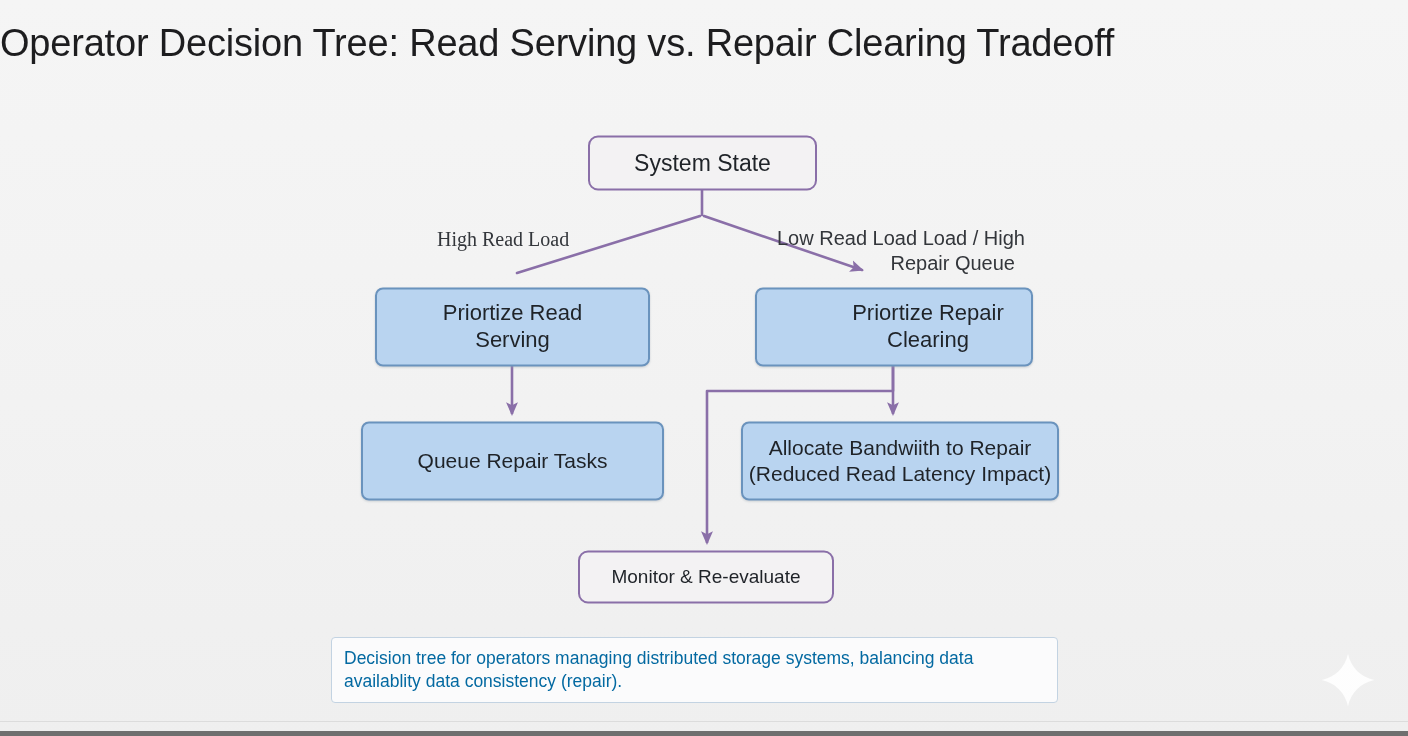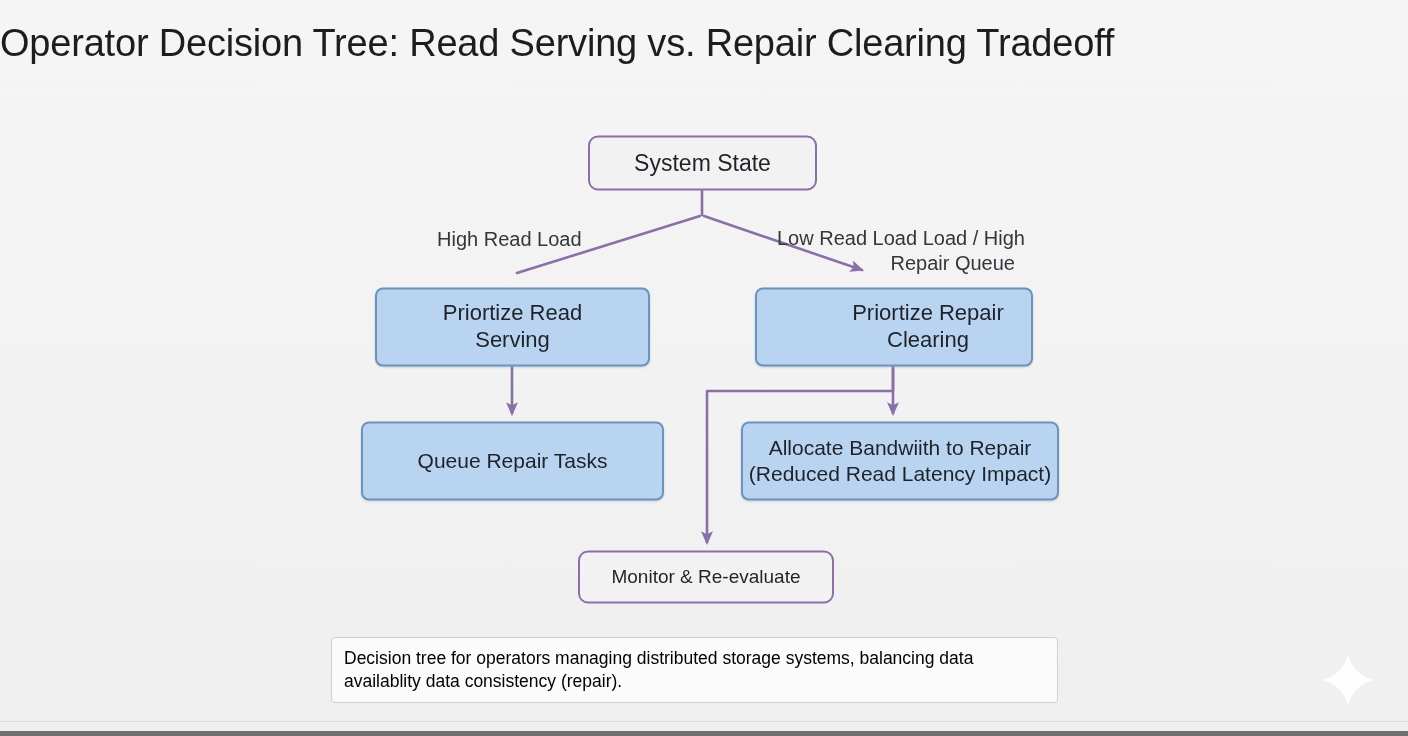--- a/index.html
+++ b/index.html
@@ -80,21 +80,21 @@
     top: 637px;
     width: 727px;
     min-height: 58px;
     box-sizing: border-box;
     background: #fbfbfc;
     border: 1px solid #c3d3e2;
     border-radius: 4px;
     padding: 9px 12px 8px 12px;
     font-size: 17.5px;
     line-height: 1.33;
-    color: #000000;
+    color: #0369a1;
   }
   .bottom-rule {
     position: absolute;
     left: 0;
     top: 721px;
     width: 1408px;
     height: 1px;
     background: #dcdcdc;
   }
   .bottom-bar {
@@ -182,21 +182,21 @@
 
   <div class="node-label lbl-leaf" style="left:742px; top:422px; width:316px; height:78px;">
     <span class="ln">Allocate Bandwiith to Repair</span>
     <span class="ln">(Reduced Read Latency Impact)</span>
   </div>
 
   <div class="node-label lbl-end" style="left:579px; top:551px; width:254px; height:52px;">
     <span class="ln">Monitor &amp; Re-evaluate</span>
   </div>
 
-  <div class="edge-label" style="left:437px; top:227px;">
+  <div class="edge-label" style="left:437px; top:227px;font-family:Liberation Serif, serif;">
     <span class="ln">High Read Load</span>
   </div>
 
   <div class="edge-label right" style="left:777px; top:226px; width:238px;">
     <span class="ln">Low Read Load Load / High</span>
     <span class="ln">Repair Queue</span>
   </div>
 
   <div class="caption">Decision tree for operators managing distributed storage systems, balancing data availablity data consistency (repair).</div>
 

